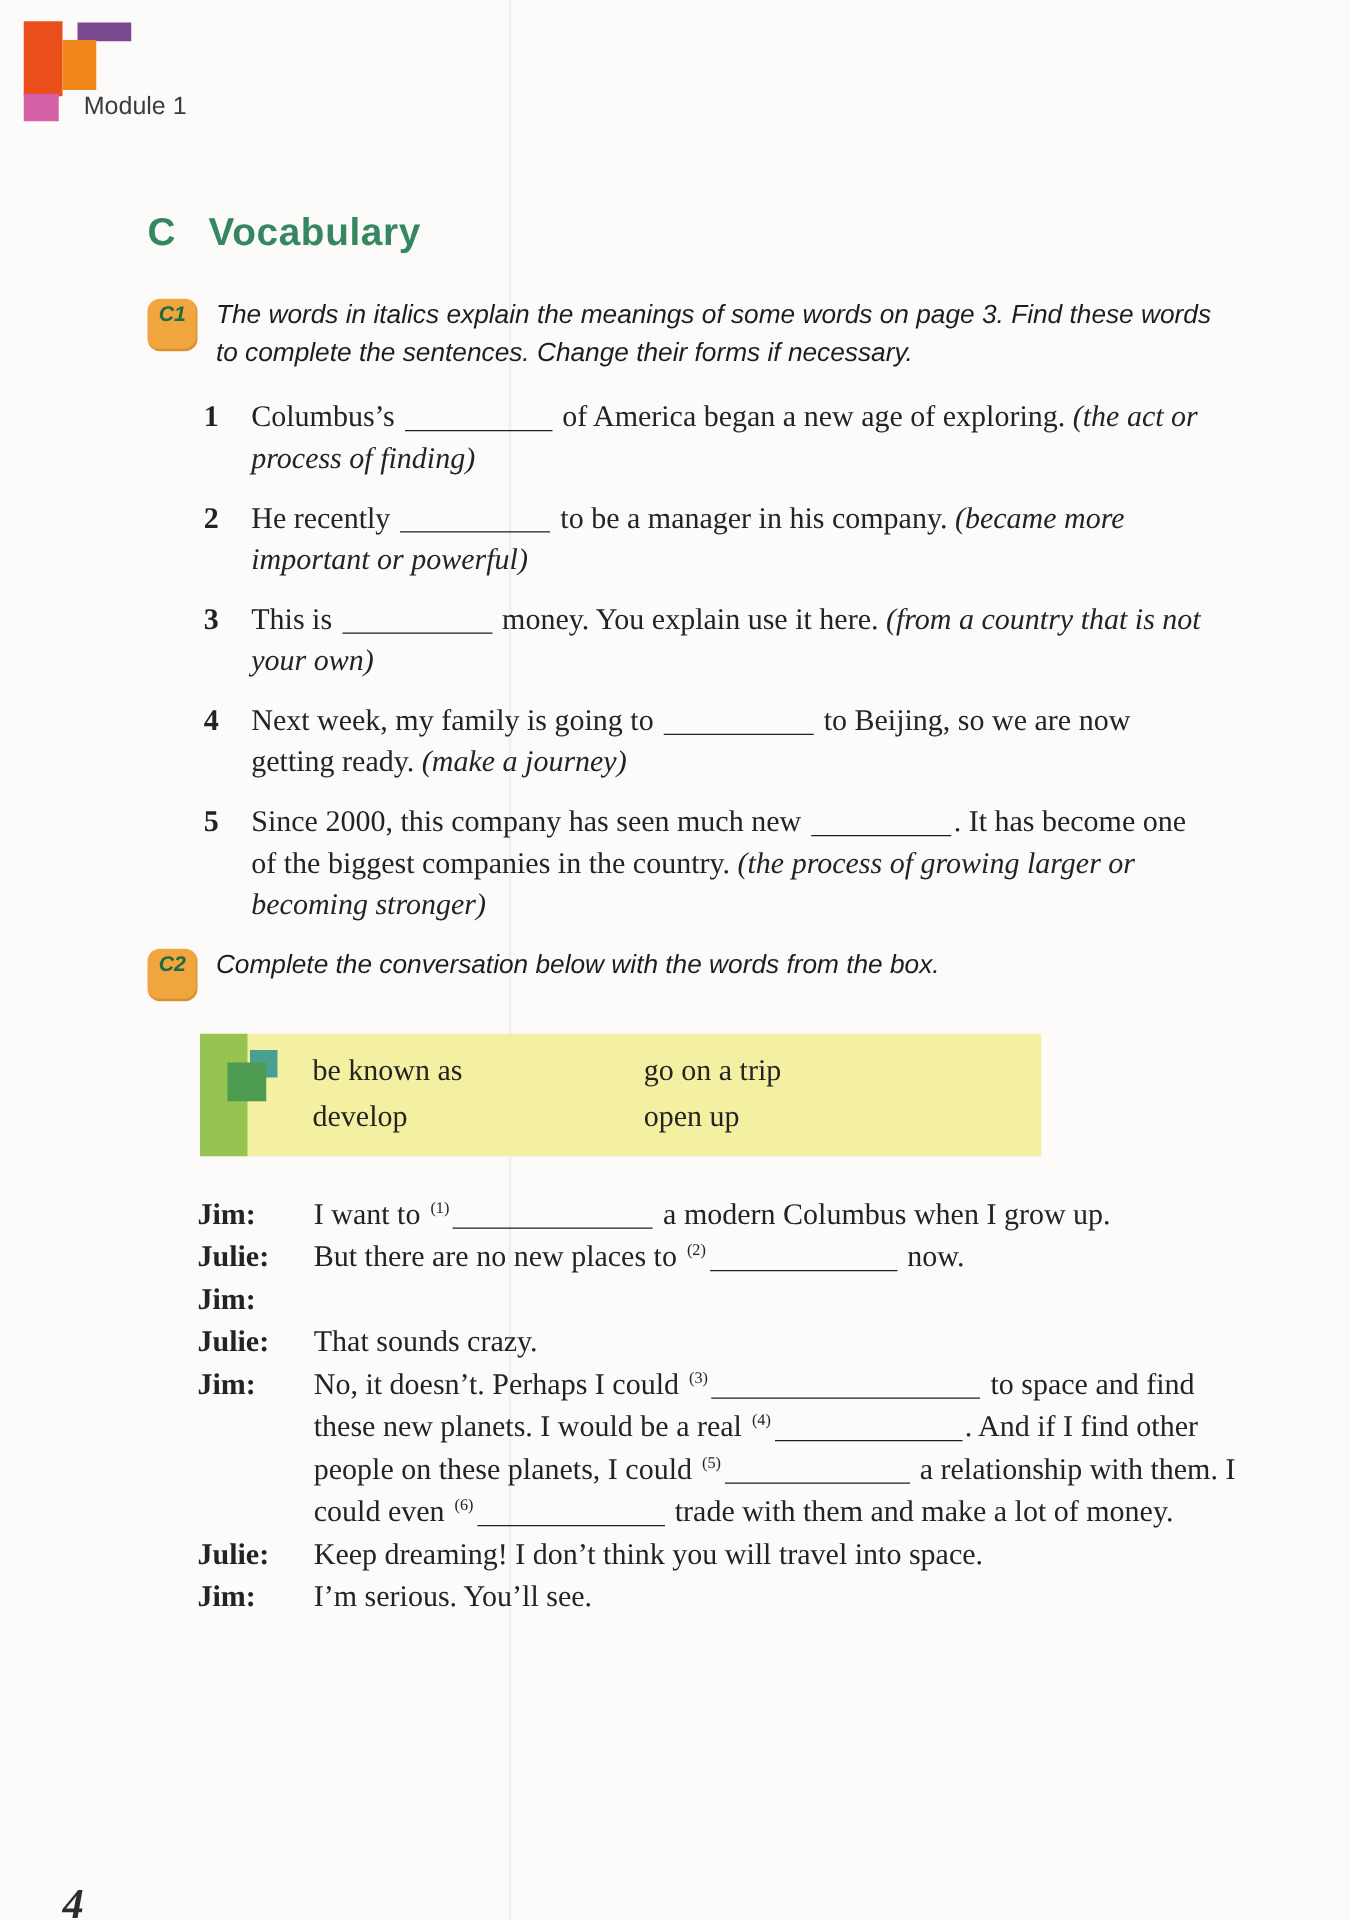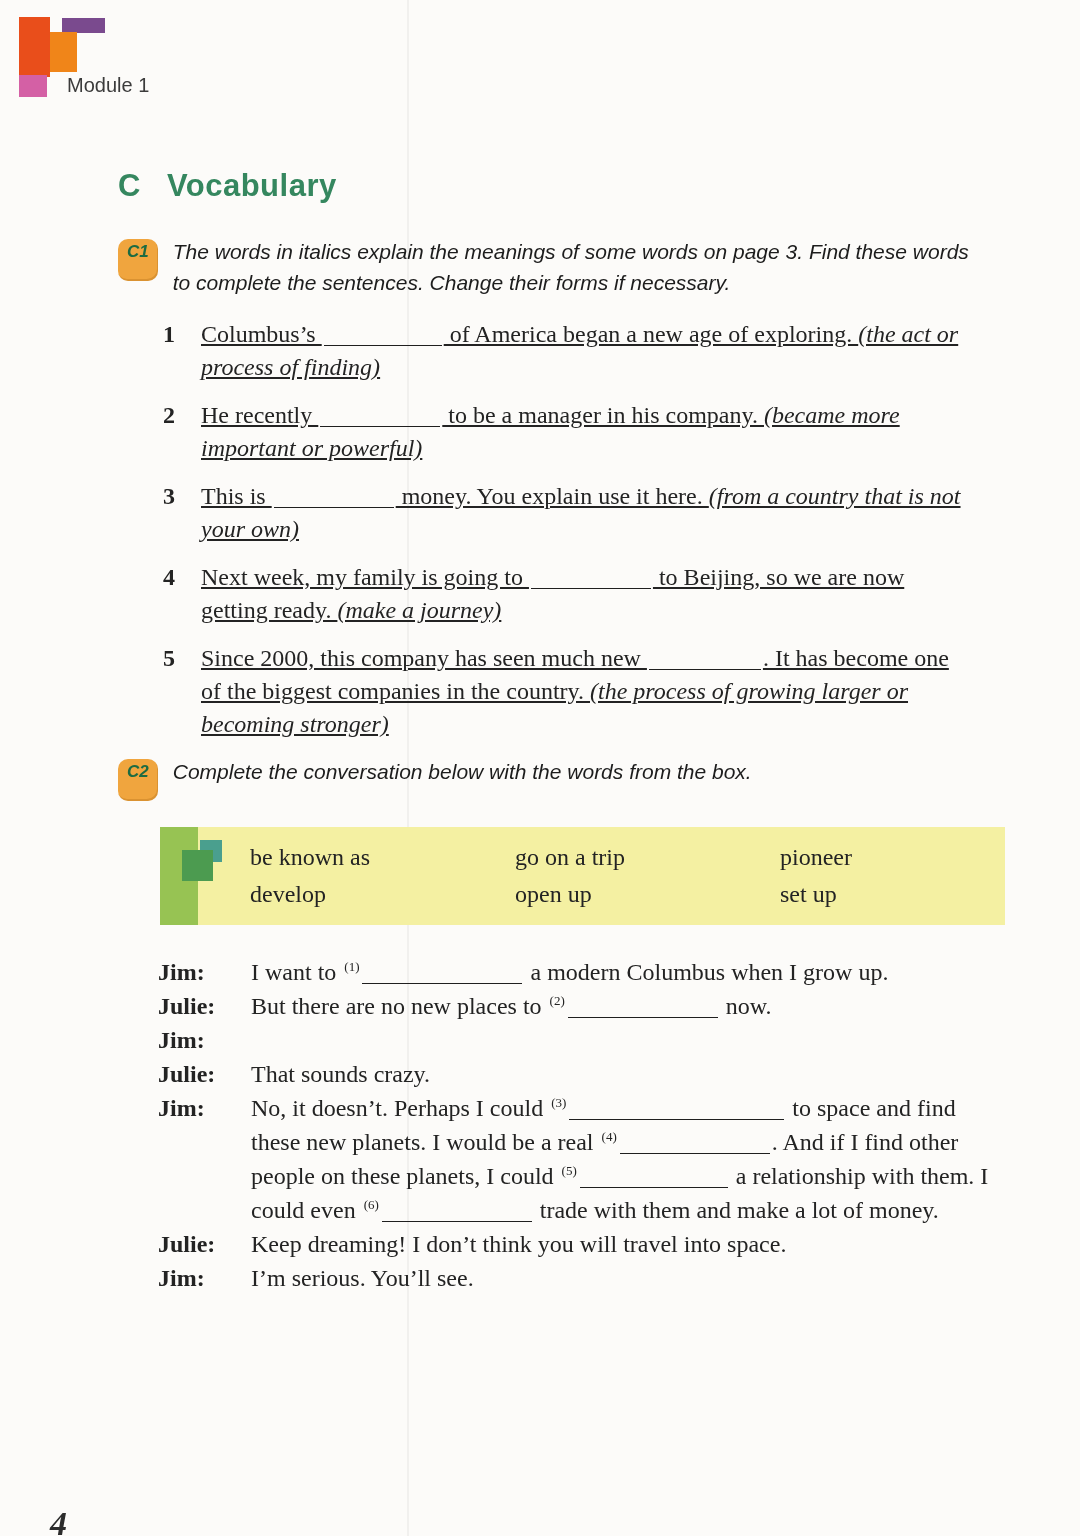--- a/index.html
+++ b/index.html
@@ -40,31 +40,31 @@
   }
   .instruction{
     margin:0;max-width:805px;
     font-family:"Liberation Sans", sans-serif;font-style:italic;
     font-size:21px;line-height:31px;color:#1d1d1d;
   }
 
   .items{list-style:none;margin:4px 0 0;padding:0 0 0 45px;}
   .item{display:flex;margin-bottom:15px;}
   .num{flex:0 0 38px;font-weight:bold;font-size:24px;line-height:33px;}
-  .item-text{margin:0;font-size:24px;line-height:33px;max-width:765px;text-decoration:underline;}
+  .item-text{margin:0;font-size:24px;line-height:33px;max-width:765px;}
 
   .it{font-style:italic;}
   .blank{
     display:inline-block;height:1em;vertical-align:-4px;margin:0 2px;
     border-bottom:1.7px solid #1f1f1f;
   }
   sup.marker{font-size:13px;line-height:0;margin:0 1px 0 2px;}
 
   .word-box{
-    position:relative;margin:26px 0 0 42px;width:845px;height:98px;
+    position:relative;margin:26px 0 0 42px;width:673px;height:98px;
     background:var(--box-yellow);
   }
   .wb-deco div{position:absolute;}
   .wb-bar{left:0;top:0;width:38px;height:98px;background:var(--deco-light-green);}
   .wb-teal{left:40px;top:13px;width:22px;height:22px;background:var(--deco-teal);}
   .wb-dark{left:22px;top:23px;width:31px;height:31px;background:var(--deco-dark-green);}
   .wb-cols{position:absolute;left:90px;top:12px;display:flex;}
   .wb-col{width:265px;}
   .wb-word{font-size:24px;line-height:37px;}
 
@@ -141,24 +141,20 @@
       </div>
       <div id="word-box-cols" class="wb-cols">
           <div class="wb-col">
             <div class="wb-word">be known as</div>
             <div class="wb-word">develop</div>
           </div>
           <div class="wb-col">
             <div class="wb-word">go on a trip</div>
             <div class="wb-word">open up</div>
           </div>
-          <div class="wb-col">
-            <div class="wb-word">pioneer</div>
-            <div class="wb-word">set up</div>
-          </div>
         </div>
     </div>
 
     <div id="dialogue" class="dialogue">
         <div class="d-row">
           <span class="speaker">Jim:</span>
           <p class="d-text"><span>I want to </span><sup class="marker">(1)</sup><span class="blank" style="width: 160px;"></span><span> a modern Columbus when I grow up.</span></p>
         </div>
         <div class="d-row">
           <span class="speaker">Julie:</span>

